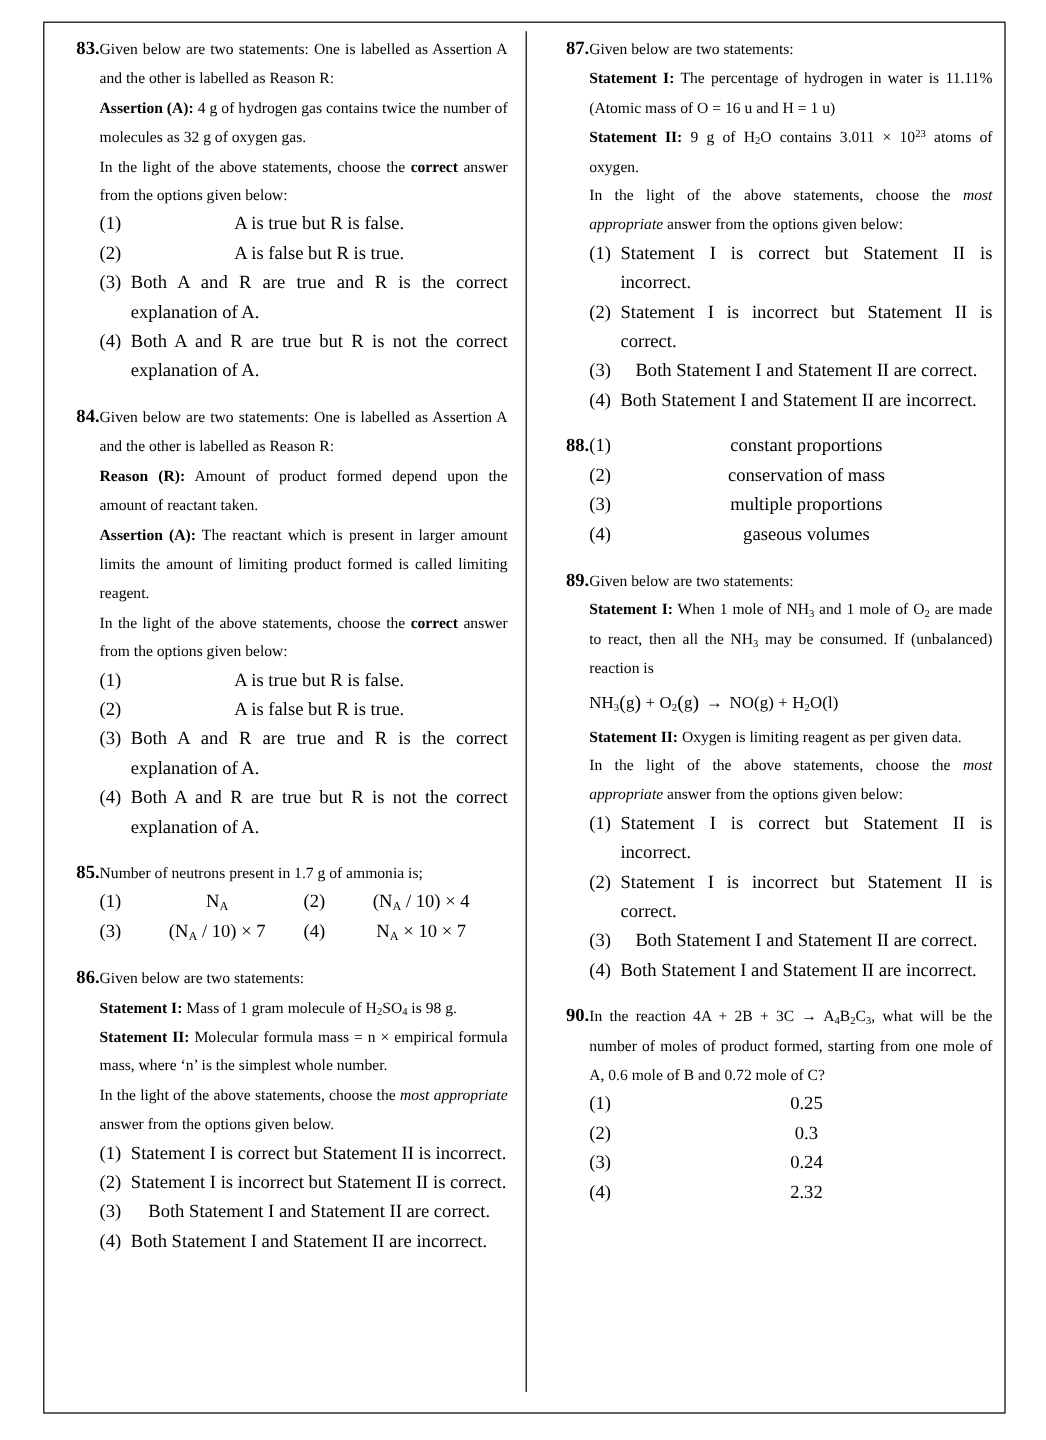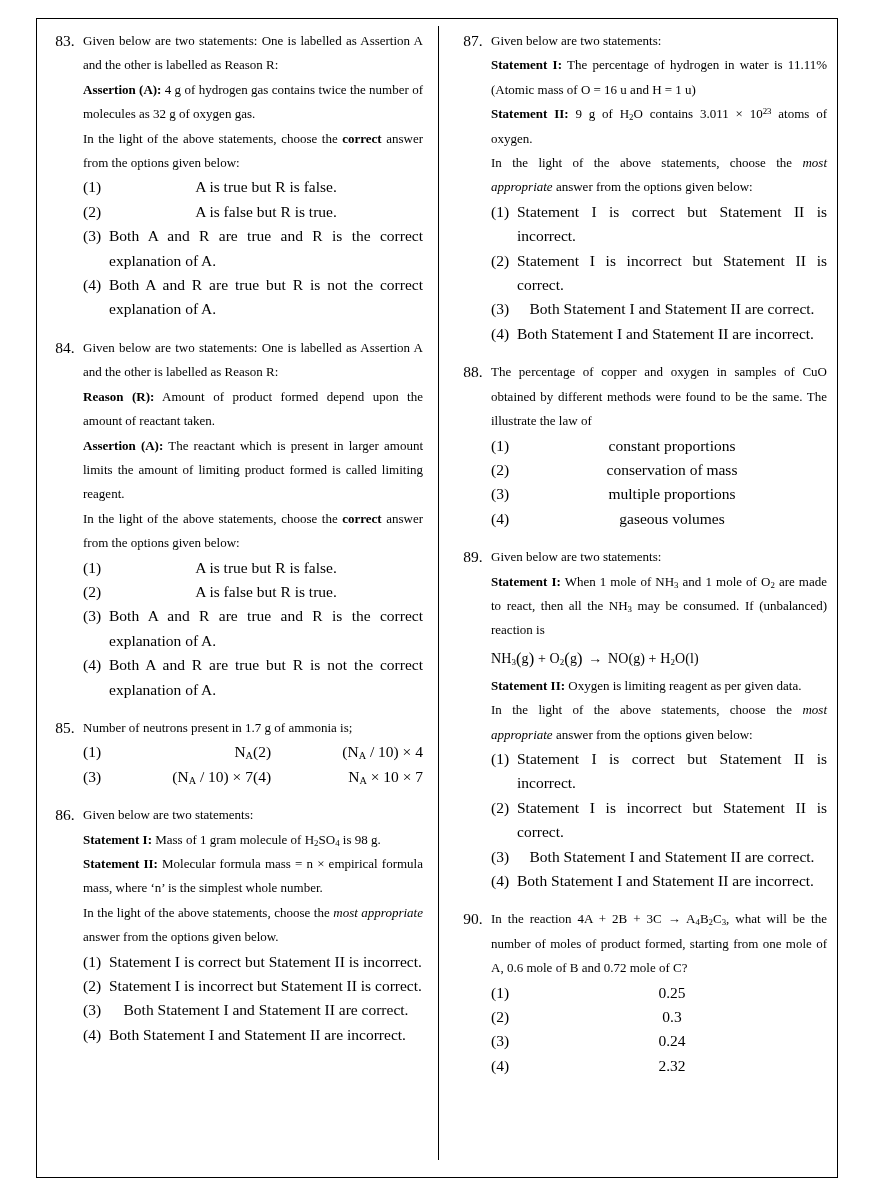--- a/index.html
+++ b/index.html
@@ -50,26 +50,26 @@
     border-left: 1.5px solid #000;
   }
 
   
   .q {
     display: flex;
     align-items: flex-start;
     margin-bottom: 14px;
   }
   .q-num {
-    font-weight: normal;
+    font-weight: bold;
     font-size: 15.5px;
     line-height: 24.4px;
     width: 40px;
     flex: 0 0 40px;
-    text-align: center;
+    text-align: right;
     padding-left: 4px;
     box-sizing: border-box;
   }
   .q-body {
     flex: 1 1 auto;
     min-width: 0;
   }
   .para {
     font-size: 13px;
     line-height: 24.4px;
@@ -120,21 +120,21 @@
 
   
   .opts-grid {
     display: flex;
     flex-wrap: wrap;
   }
   .opts-grid .opt {
     width: 50%;
     box-sizing: border-box;
   }
-  .opts-grid .opt-text { text-align: right; }
+  .opts-grid .opt-text { text-align: center; }
 
   
   .equation {
     font-size: 14px;
     line-height: 30px;
     margin: 1px 0 0 0;
     letter-spacing: 0.1px;
     white-space: nowrap;
   }
   .equation sub {
@@ -289,21 +289,20 @@
                 <span class="opt-mark">(4)</span>
                 <span class="opt-text">Both Statement I and Statement II are incorrect.</span>
               </div>
           </div>
         </div>
       </div>
 
       <div class="q">
         <div class="q-num">88.</div>
         <div class="q-body">
-          <p class="para">The percentage of copper and oxygen in samples of CuO  obtained by different methods were found to be the same. The illustrate the law of</p>
           <div class="opts">
             <div class="opt">
                 <span class="opt-mark">(1)</span>
                 <span class="opt-text nojust">constant proportions</span>
               </div>
             <div class="opt">
                 <span class="opt-mark">(2)</span>
                 <span class="opt-text nojust">conservation of mass</span>
               </div>
             <div class="opt">

